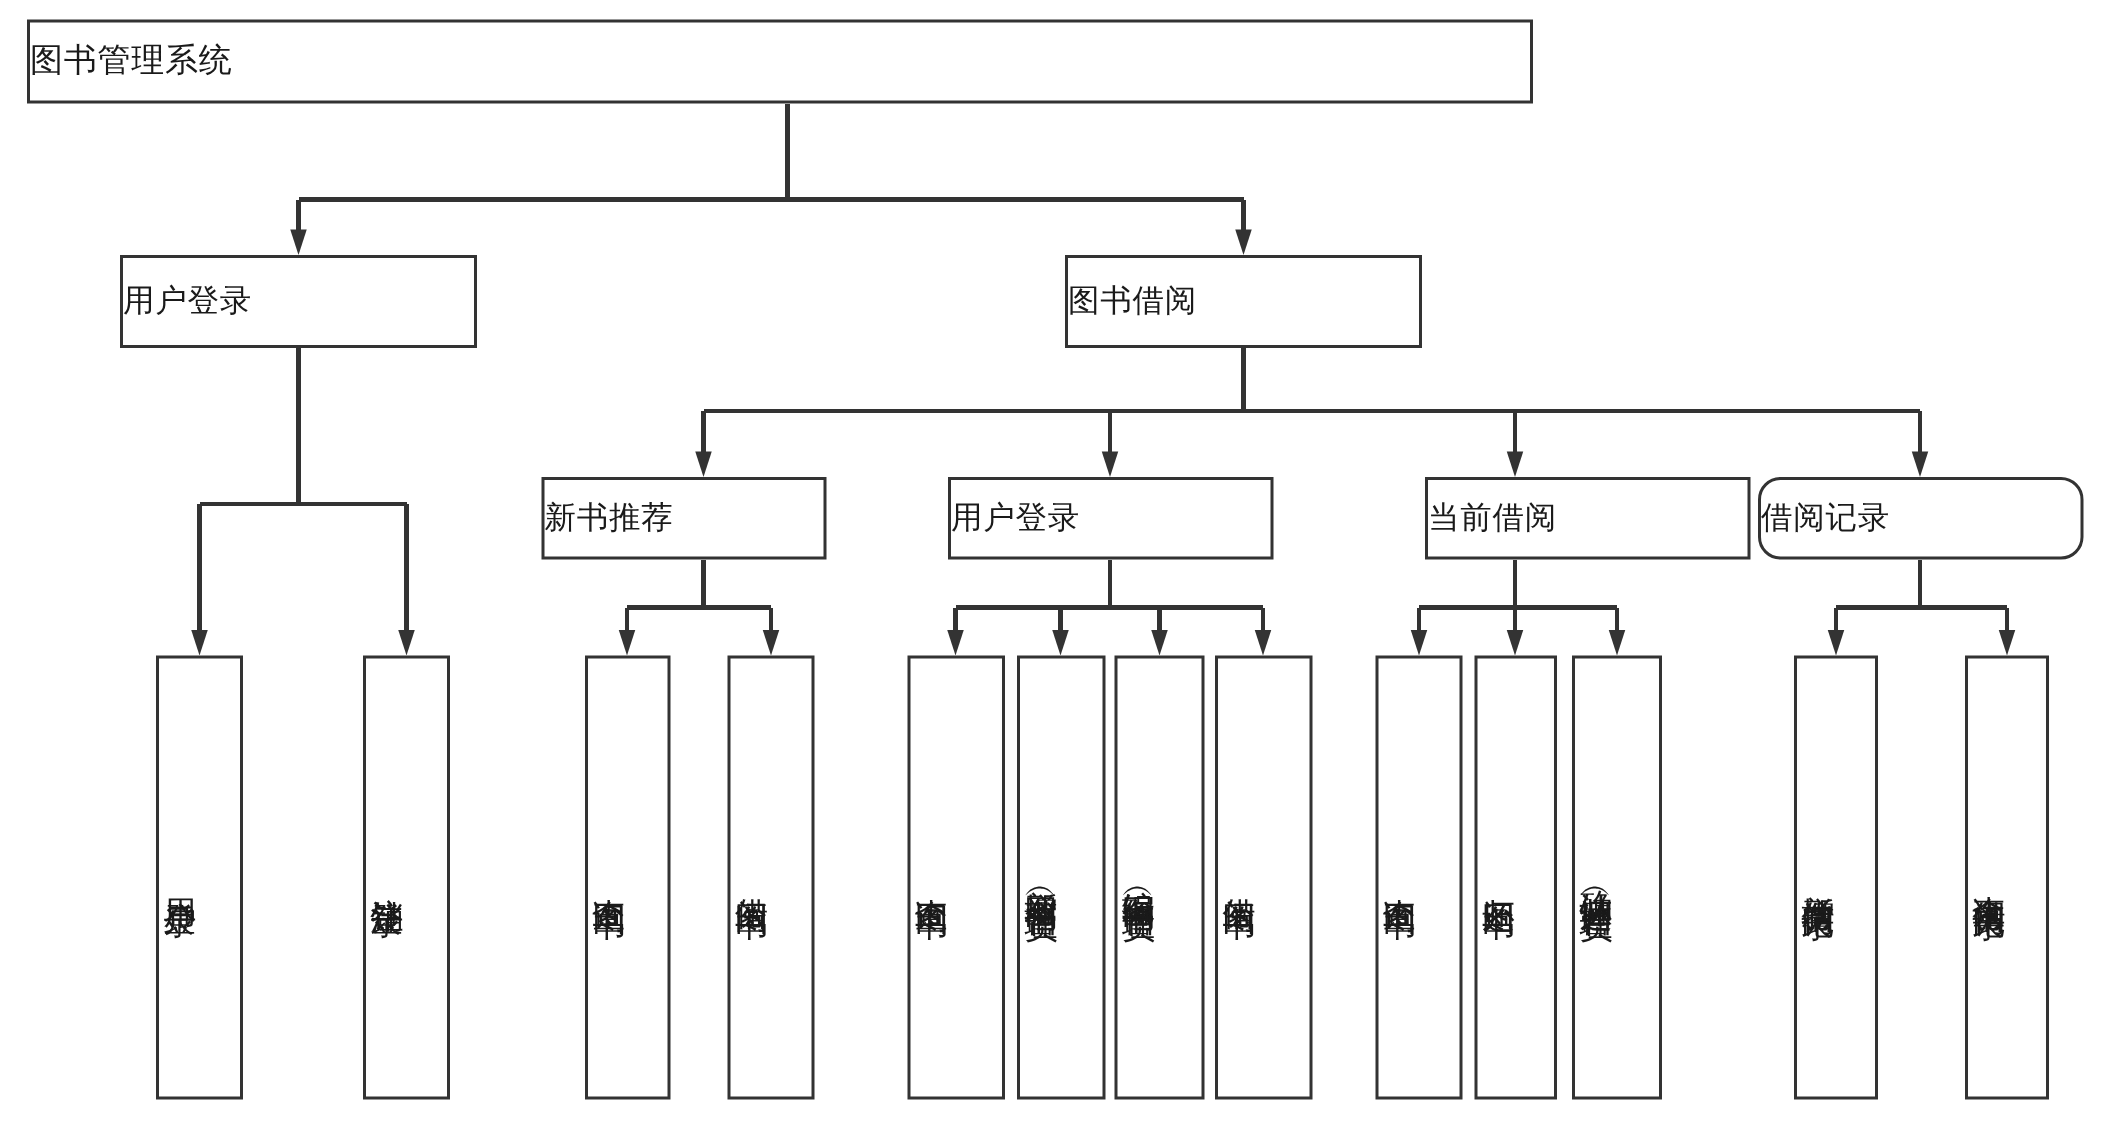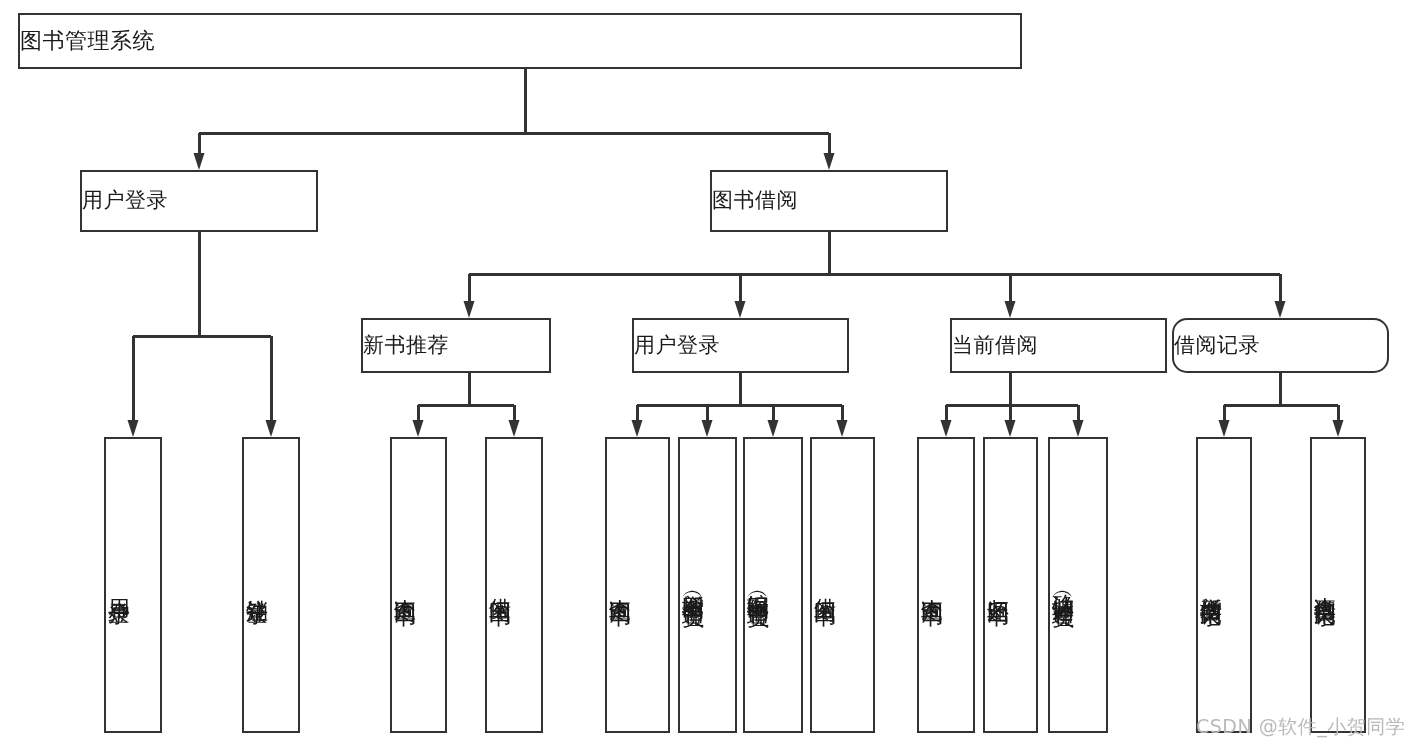--- a/index.html
+++ b/index.html
@@ -185,15 +185,14 @@
         <span class="node-label" style="color: rgb(26, 26, 26);">确认归还（管理员）</span>
       </div>
       <div class="node vertical" style="left: 1196px; top: 437px; width: 56px; height: 296px; border-color: rgb(51, 51, 51); background: rgb(255, 255, 255);">
         <span class="node-label" style="color: rgb(26, 26, 26);">新增借阅记录</span>
       </div>
       <div class="node vertical" style="left: 1310px; top: 437px; width: 56px; height: 296px; border-color: rgb(51, 51, 51); background: rgb(255, 255, 255);">
         <span class="node-label" style="color: rgb(26, 26, 26);">查询借阅记录</span>
       </div>
     </div>
 
-  <div class="watermark" style="left:1196px; top:714px;">CSDN @软件_小贺同学</div>
 
 </div>
 
 </body></html>

